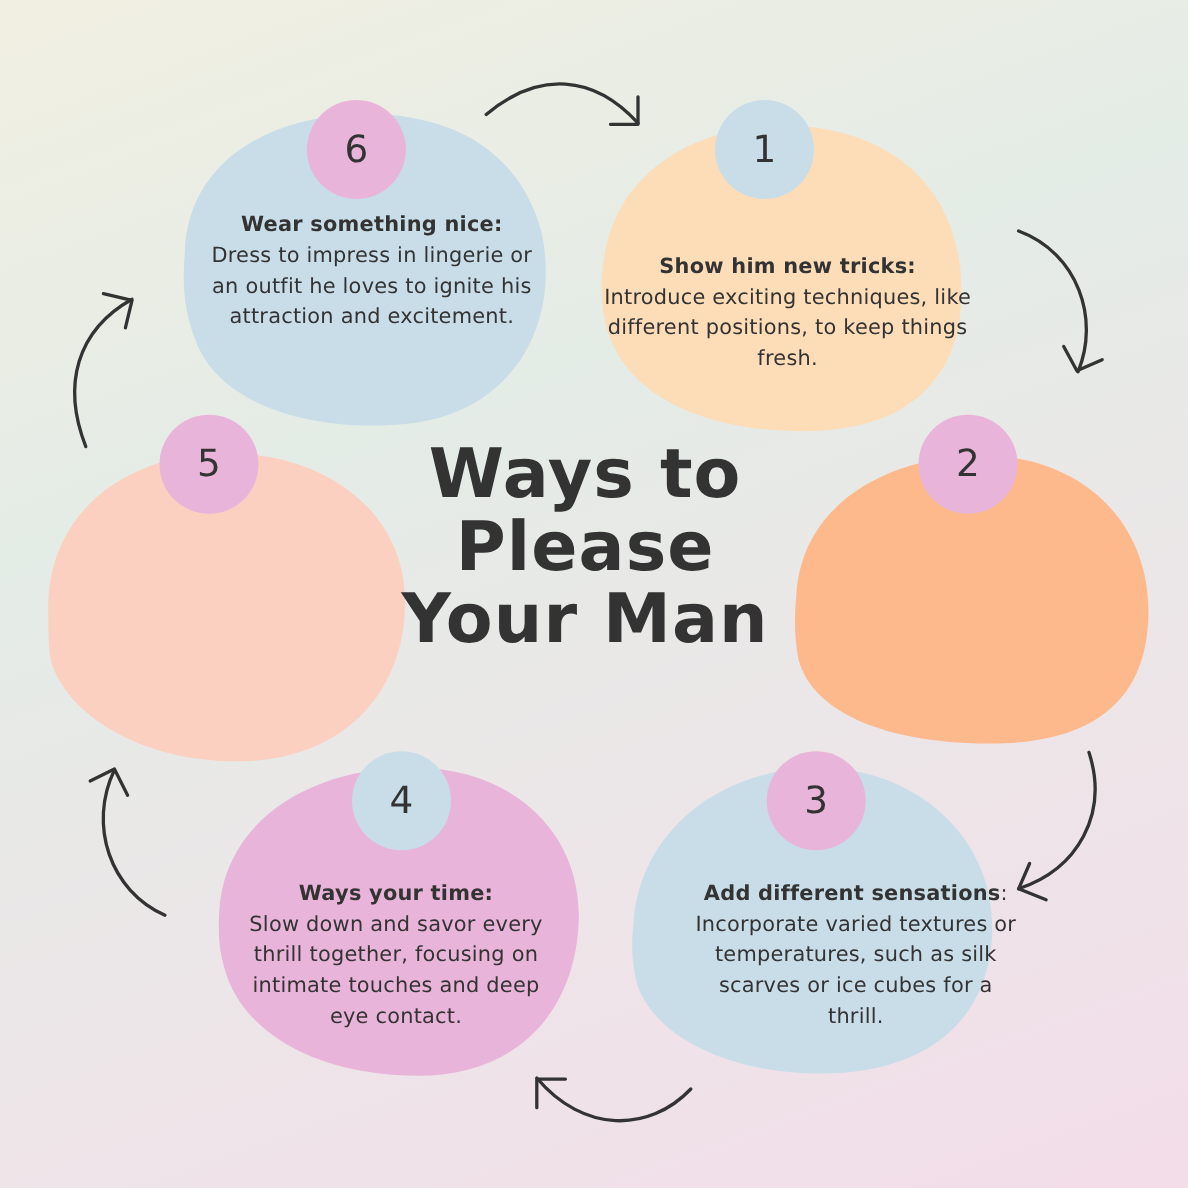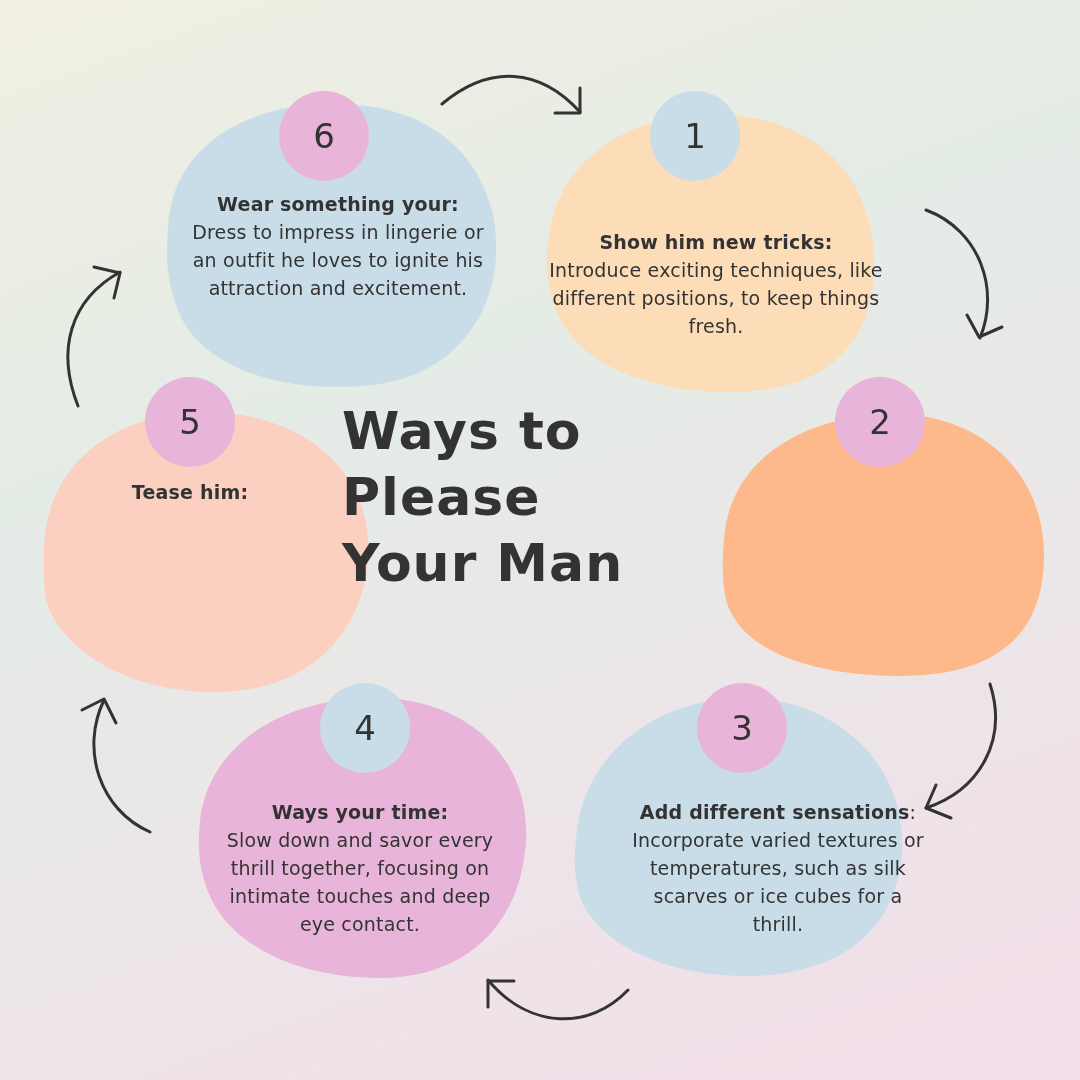--- a/index.html
+++ b/index.html
@@ -15,22 +15,22 @@
     position:absolute; width:90px; height:90px; border-radius:50%;
     display:flex; align-items:center; justify-content:center;
     font-family: "DejaVu Sans", sans-serif; font-size:34px; color:#333333;
   }
   .card-text {
     position:absolute; text-align:center; font-size:19px; line-height:28px; color:#333333;
     font-family: "DejaVu Sans", sans-serif; letter-spacing:0.2px;
   }
   .card-text .head { font-weight:bold; display:block; }
   .title {
-    position:absolute; left:342px; top:398px; width:360px; text-align:left;
-    font-family: "DejaVu Sans", sans-serif; font-weight:bold; font-size:52px; line-height:66px;
+    position:absolute; left:352px; top:398px; width:360px; text-align:center;
+    font-family: "DejaVu Sans", sans-serif; font-weight:bold; font-size:62px; line-height:66px;
     color:#333333; letter-spacing:1px;
   }
   .title span { display:block; }
 </style>
 </head>
 <body>
 
 <div class="canvas">
 
   <svg class="layer" viewBox="0 0 1080 1080">
@@ -76,32 +76,31 @@
   </svg>
 
   <div class="badge" style="left:279px;top:91px;background:#e9b4d9;">6</div>
   <div class="badge" style="left:650px;top:91px;background:#c9dde8;">1</div>
   <div class="badge" style="left:835px;top:377px;background:#e9b4d9;">2</div>
   <div class="badge" style="left:145px;top:377px;background:#e9b4d9;">5</div>
   <div class="badge" style="left:320px;top:683px;background:#c9dde8;">4</div>
   <div class="badge" style="left:697px;top:683px;background:#e9b4d9;">3</div>
 
   <div class="card-text" style="left:178px;top:190px;width:320px;">
-    <span class="head">Wear something your:</span>
+    <span class="head">Wear something nice:</span>
     <span>Dress to impress in lingerie or an outfit he loves to ignite his attraction and excitement.</span>
   </div>
 
   <div class="card-text" style="left:546px;top:204px;width:340px;margin-top:24px;">
     <span class="head">Show him new tricks:</span>
     <span>Introduce exciting techniques, like different positions, to keep things fresh.</span>
   </div>
 
 
   <div class="card-text" style="left:40px;top:478px;width:300px;">
-    <span class="head">Tease him:</span>
   </div>
 
   <div class="card-text" style="left:210px;top:798px;width:300px;">
     <span class="head">Ways your time:</span>
     <span>Slow down and savor every thrill together, focusing on intimate touches and deep eye contact.</span>
   </div>
 
   <div class="card-text" style="left:592px;top:798px;width:300px;margin-left:36px;">
     <span class="head"><b>Add different sensations</b><span style="font-weight:normal;">:</span></span>
     <span>Incorporate varied textures or temperatures, such as silk scarves or ice cubes for a thrill.</span>

